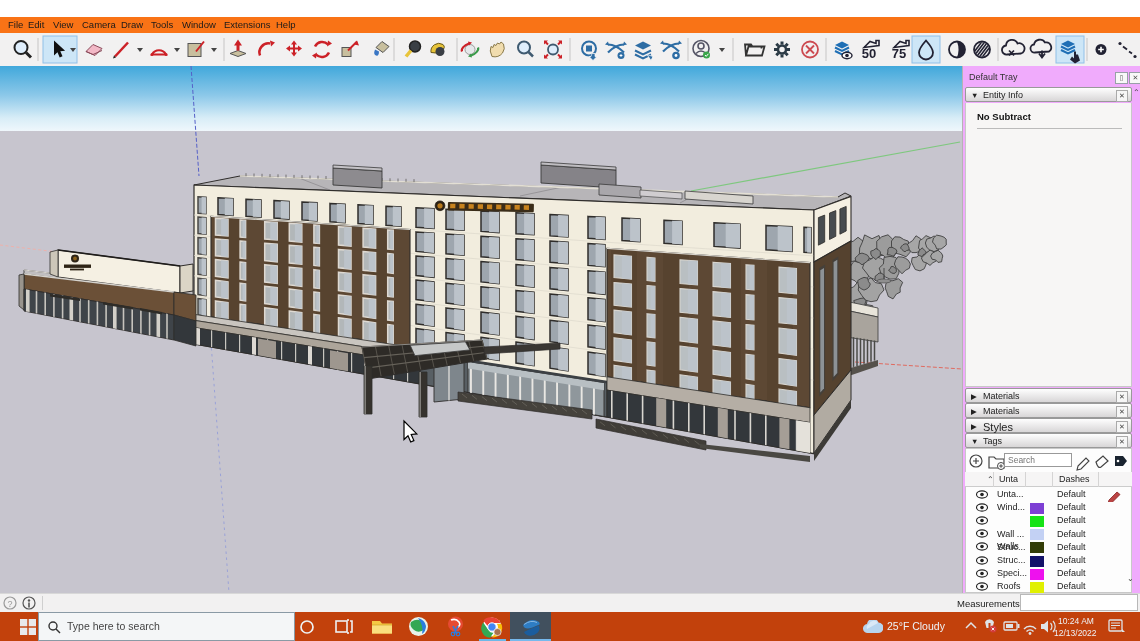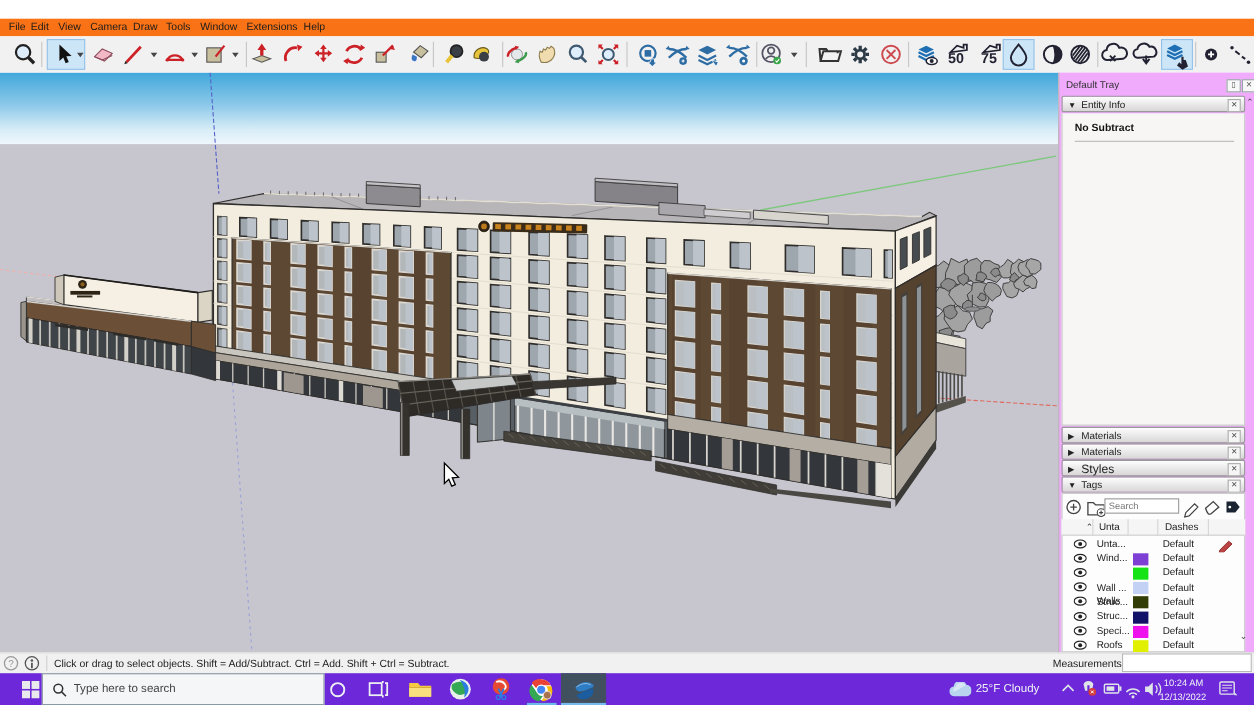--- a/index.html
+++ b/index.html
@@ -876,26 +876,25 @@
 
 <div class="abs" style="left:0;top:593px;width:1140px;height:19px;background:#f2f1f1;border-top:1px solid #d8d8d8;box-sizing:border-box">
   <svg width="40" height="16" viewBox="0 0 40 16" style="position:absolute;left:3px;top:2px">
     <circle cx="7" cy="7" r="6" fill="none" stroke="#9a9a9a" stroke-width="1.2"></circle>
     <text x="7" y="10.5" text-anchor="middle" font-size="9" fill="#9a9a9a" font-family="Liberation Sans">?</text>
     <circle cx="26" cy="7" r="6" fill="none" stroke="#555" stroke-width="1.2"></circle>
     <circle cx="26" cy="4.5" r="1.2" fill="#555"></circle>
         <rect x="25.2" y="6.5" width="1.6" height="5" fill="#555"></rect>
   </svg>
   <div class="abs" style="left:42px;top:2px;width:1px;height:14px;background:#cfcfcf"></div>
-  <span class="abs" style="left:49px;top:3.5px;font-size:9.5px;color:#222">Click or drag to select objects. Shift = Add/Subtract. Ctrl = Add. Shift + Ctrl = Subtract.</span>
   <span class="abs" style="left:957px;top:3.5px;font-size:9.5px;color:#222">Measurements</span>
   <div class="abs" style="left:1020px;top:0px;width:118px;height:17px;background:#fff;border:1px solid #b8b8b8;box-sizing:border-box"></div>
 </div>
 
-<div style="position:absolute;left:0;top:612px;width:1140px;height:29px;background:#6d28d9">
+<div style="position:absolute;left:0;top:612px;width:1140px;height:29px;background:#c2410c">
       <svg width="16" height="16" viewBox="0 0 16 16" style="position:absolute;left:20px;top:7px">
 <rect x="0" y="0" width="7.3" height="7.3" fill="#e8eaec"></rect>
         <rect x="8.7" y="0" width="7.3" height="7.3" fill="#e8eaec"></rect>
 <rect x="0" y="8.7" width="7.3" height="7.3" fill="#e8eaec"></rect>
         <rect x="8.7" y="8.7" width="7.3" height="7.3" fill="#e8eaec"></rect>
       </svg>
       <div style="position:absolute;left:38px;top:0;width:257px;height:29px;background:#f4f6f7;border:1px solid #8a9aa5;box-sizing:border-box">
         <svg width="13" height="13" viewBox="0 0 13 13" style="position:absolute;left:9px;top:8px">
           <circle cx="5" cy="5" r="4" fill="none" stroke="#333" stroke-width="1.4"></circle>
           <line x1="8" y1="8" x2="12" y2="12" stroke="#333" stroke-width="1.4"></line>

